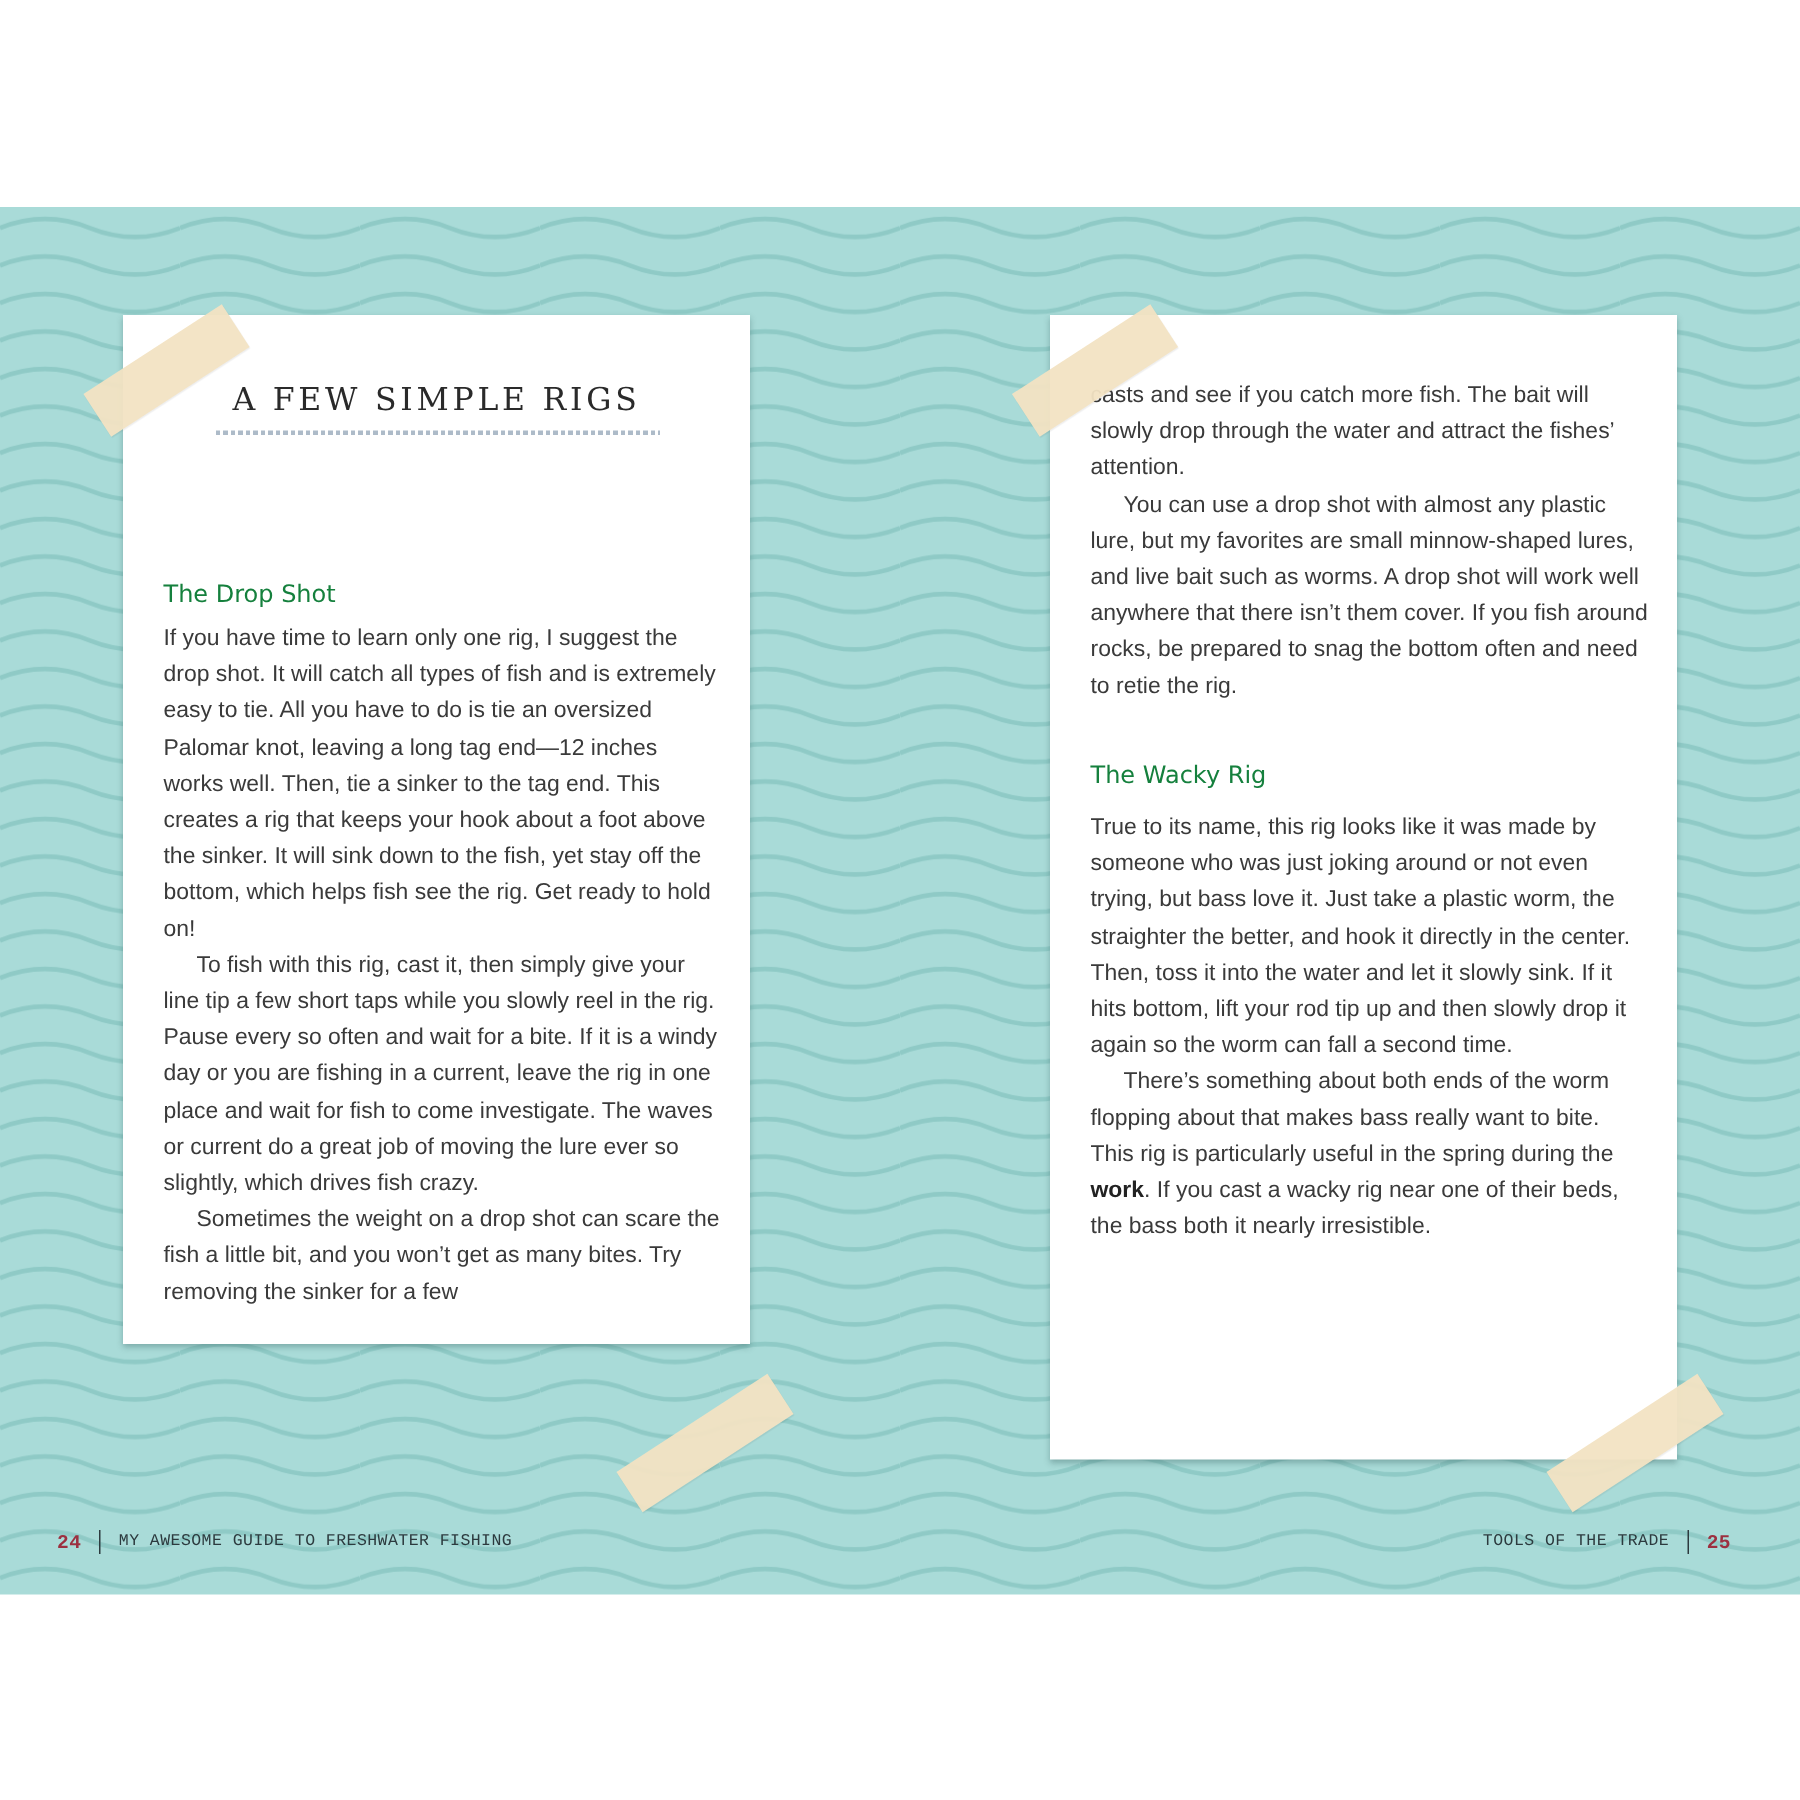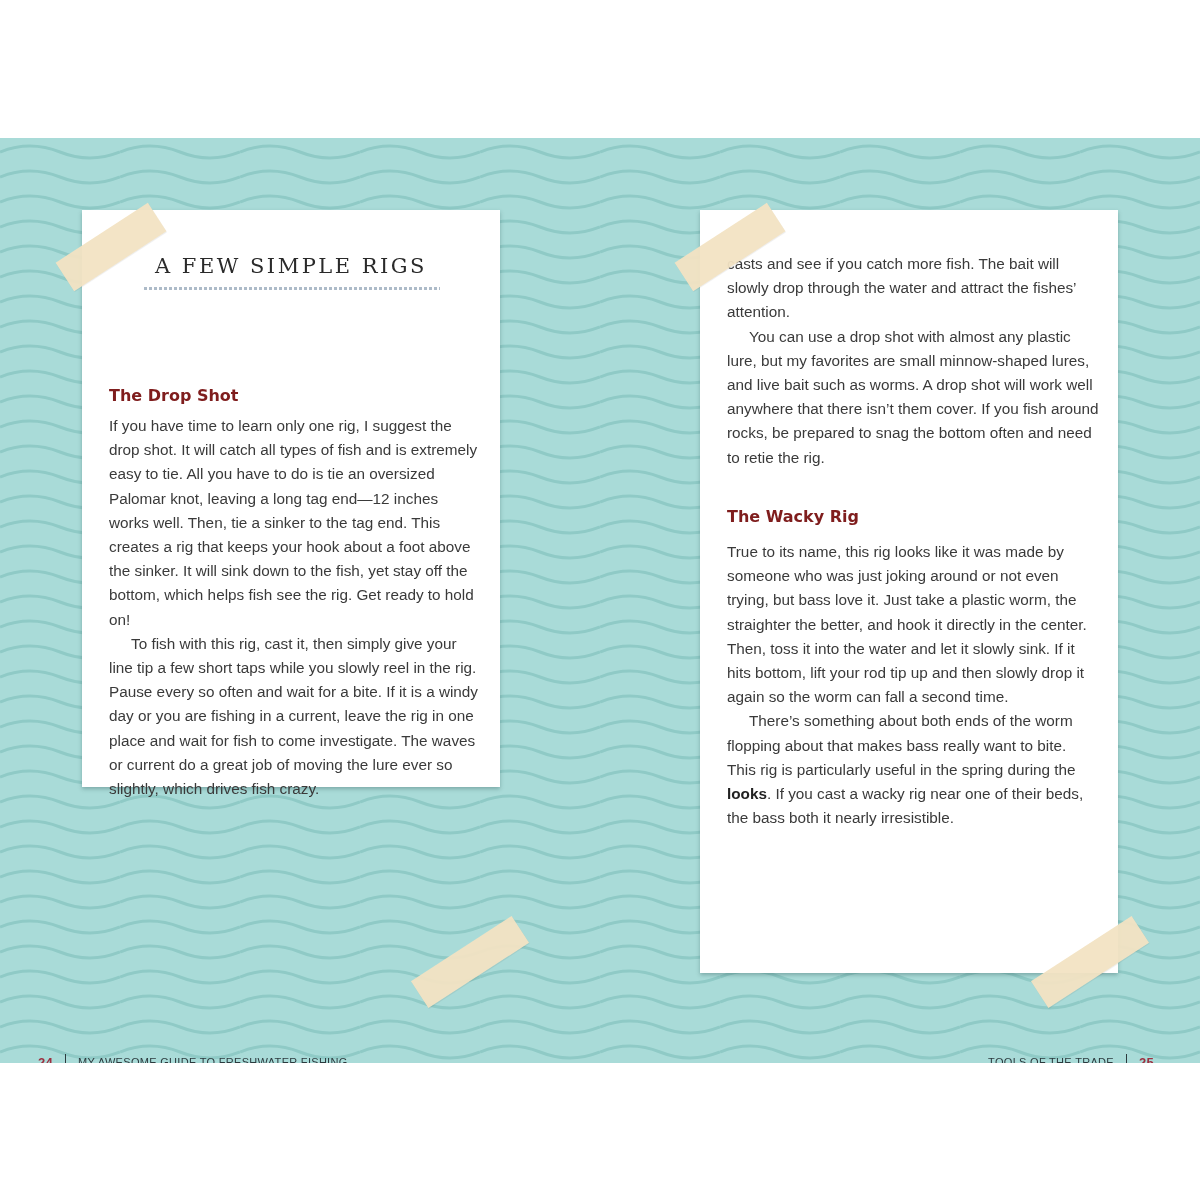--- a/index.html
+++ b/index.html
@@ -24,21 +24,21 @@
     .waves {
       position: absolute;
       left: 0; top: 0;
       width: 1200px; height: 925px;
     }
     .card {
       position: absolute;
       background: #ffffff;
       box-shadow: 0 2px 4px rgba(40, 80, 80, 0.35);
     }
-    .card.left { left: 82px; top: 72px; width: 418px; height: 577px; }
+    .card.left { left: 82px; top: 72px; width: 418px; height: 686px; }
     .card.right { left: 700px; top: 72px; width: 418px; height: 763px; }
 
     .tape {
       position: absolute;
       background: #f3e3c3;
       opacity: 0.95;
       box-shadow: 0 1px 1px rgba(0,0,0,0.08);
     }
     .tape.tl-left { left: 56px; top: 92px; width: 110px; height: 34px; transform: rotate(-33deg); }
     .tape.br-left { left: 410px; top: 808px; width: 120px; height: 32px; transform: rotate(-33deg); }
@@ -78,32 +78,32 @@
     .left .sub1 { top: 176px; }
     .left .body.p1 { top: 204px; }
     .right .body.p0 { top: 42px; }
     .right .sub2 { top: 297px; }
     .right .body.p2 { top: 330px; }
 
     .subhead {
       position: absolute;
       left: 27px;
       font-family: "DejaVu Sans", sans-serif;
-      font-weight: bold;
+      font-weight: normal;
       font-size: 16px;
-      color: #7f1d1d;
+      color: #15803d;
     }
     .body p { margin: 0; }
     .body p.indent { text-indent: 22px; }
     .body b { color: #222; }
 
     .footer {
       position: absolute;
-      top: 916px;
-      font-family: Liberation Sans, sans-serif;
+      top: 882px;
+      font-family: Liberation Mono, monospace;
       font-size: 11px;
       letter-spacing: 0.3px;
       color: #2c3a3e;
       display: flex;
       align-items: center;
       justify-content: flex-end;
     }
     .footer.left-f { left: 38px; }
     .footer.right-f { right: 46px; }
     .pagenum {
@@ -135,34 +135,35 @@
   <div class="card left">
     <div class="title">A FEW SIMPLE RIGS</div>
     <div class="title-underline"></div>
 
 
     <div class="subhead sub1">The Drop Shot</div>
 
     <div class="body p1">
       <p>If you have time to learn only one rig, I suggest the drop shot. It will catch all types of fish and is extremely easy to tie. All you have to do is tie an oversized Palomar knot, leaving a long tag end—12 inches works well. Then, tie a sinker to the tag end. This creates a rig that keeps your hook about a foot above the sinker. It will sink down to the fish, yet stay off the bottom, which helps fish see the rig. Get ready to hold on!</p>
       <p class="indent">To fish with this rig, cast it, then simply give your line tip a few short taps while you slowly reel in the rig. Pause every so often and wait for a bite. If it is a windy day or you are fishing in a current, leave the rig in one place and wait for fish to come investigate. The waves or current do a great job of moving the lure ever so slightly, which drives fish crazy.</p>
+      <p class="indent">Sometimes the weight on a drop shot can scare the fish a little bit, and you won’t get as many bites. Try removing the sinker for a few</p>
     </div>
   </div>
 
   <div class="card right">
     <div class="body p0">
       <p>casts and see if you catch more fish. The bait will slowly drop through the water and attract the fishes’ attention.</p>
       <p class="indent">You can use a drop shot with almost any plastic lure, but my favorites are small minnow-shaped lures, and live bait such as worms. A drop shot will work well anywhere that there isn’t them cover. If you fish around rocks, be prepared to snag the bottom often and need to retie the rig.</p>
     </div>
 
     <div class="subhead sub2">The Wacky Rig</div>
 
     <div class="body p2">
       <p>True to its name, this rig looks like it was made by someone who was just joking around or not even trying, but bass love it. Just take a plastic worm, the straighter the better, and hook it directly in the center. Then, toss it into the water and let it slowly sink. If it hits bottom, lift your rod tip up and then slowly drop it again so the worm can fall a second time.</p>
-      <p class="indent"><span>There’s something about both ends of the worm flopping about that makes bass really want to bite. This rig is particularly useful in the spring during the </span><b>looks</b><span>. If you cast a wacky rig near one of their beds, the bass both it nearly irresistible.</span></p>
+      <p class="indent"><span>There’s something about both ends of the worm flopping about that makes bass really want to bite. This rig is particularly useful in the spring during the </span><b>work</b><span>. If you cast a wacky rig near one of their beds, the bass both it nearly irresistible.</span></p>
     </div>
   </div>
 
   <div class="tape tl-left"></div>
   <div class="tape br-left"></div>
   <div class="tape tl-right"></div>
   <div class="tape br-right"></div>
 
   <div class="footer left-f">
     <span class="pagenum">24</span>

